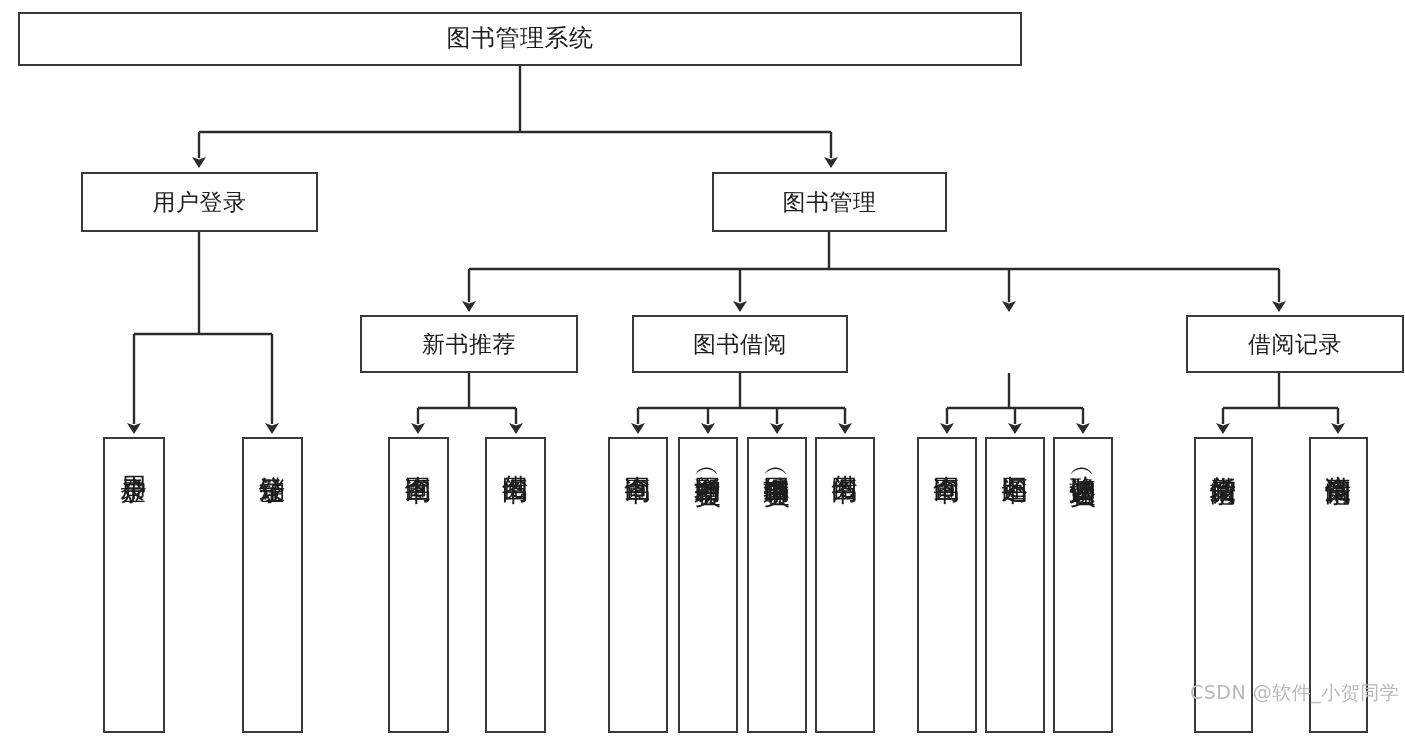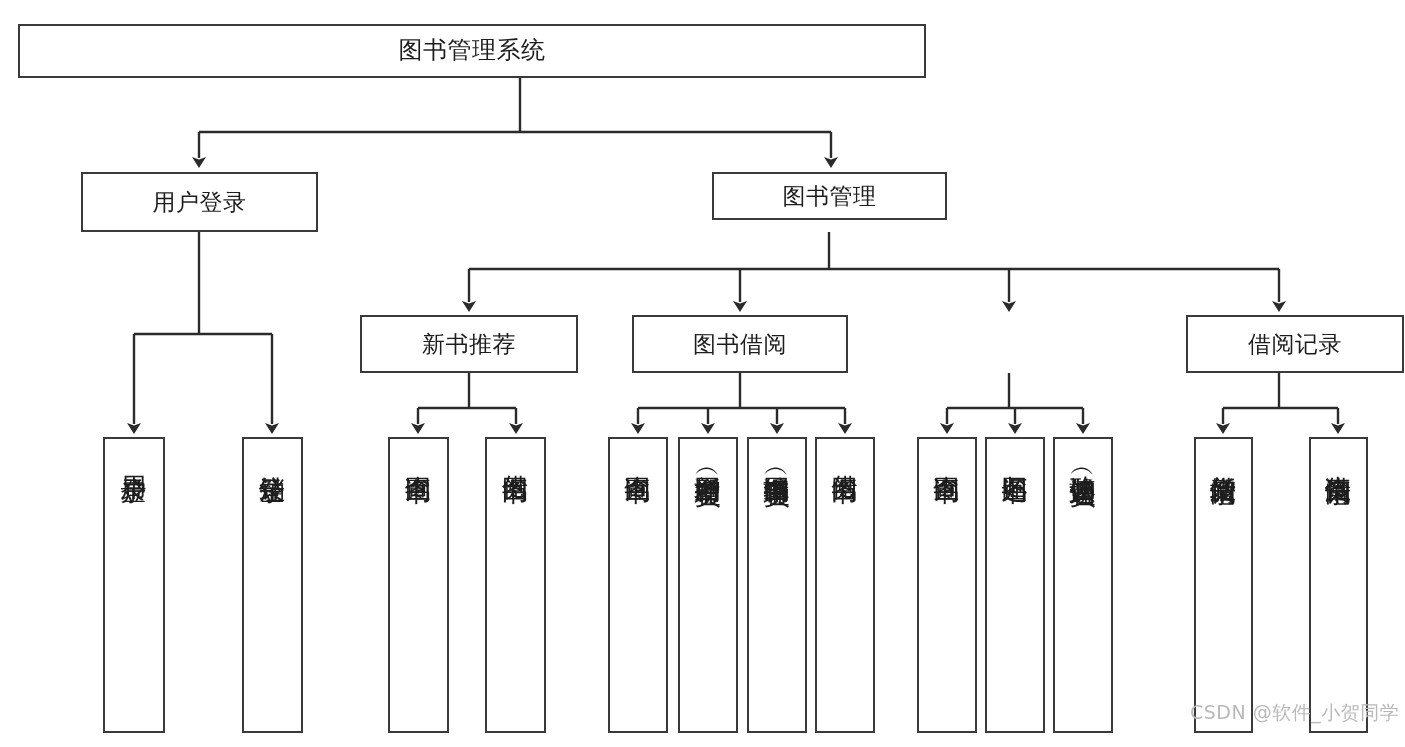--- a/index.html
+++ b/index.html
@@ -115,28 +115,28 @@
       <path d="M1015,408 L1015,424" marker-end="url(#arrow)"></path>
       <path d="M1083,408 L1083,424" marker-end="url(#arrow)"></path>
 
       <path d="M1279,373 L1279,408"></path>
       <path d="M1223,408 L1338,408"></path>
       <path d="M1223,408 L1223,424" marker-end="url(#arrow)"></path>
       <path d="M1338,408 L1338,424" marker-end="url(#arrow)"></path>
     </g>
   </svg>
 
-  <div class="node root horizontal" style="left:18px; top:24px; width:908px; height:54px;">
+  <div class="node root horizontal" style="left:18px; top:12px; width:1004px; height:54px;">
     <span class="label">图书管理系统</span>
   </div>
 
   <div class="node horizontal" style="left:81px; top:172px; width:237px; height:60px;">
     <span class="label">用户登录</span>
   </div>
-  <div class="node horizontal" style="left:712px; top:172px; width:235px; height:48px;">
+  <div class="node horizontal" style="left:712px; top:172px; width:235px; height:60px;">
     <span class="label">图书管理</span>
   </div>
 
   <div class="node horizontal" style="left:360px; top:315px; width:218px; height:58px;">
     <span class="label">新书推荐</span>
   </div>
   <div class="node horizontal" style="left:632px; top:315px; width:216px; height:58px;">
     <span class="label">图书借阅</span>
   </div>
   <div class="node horizontal" style="left:1170px; top:315px; width:218px; height:58px;margin-left:16px;">
@@ -176,15 +176,15 @@
   <div class="node vertical" style="left:1053px; top:437px; width:60px; height:296px;">
     <span class="label">确认归还（管理员）</span>
   </div>
   <div class="node vertical" style="left:1194px; top:437px; width:59px; height:296px;">
     <span class="label">新增借阅记录</span>
   </div>
   <div class="node vertical" style="left:1309px; top:437px; width:59px; height:296px;">
     <span class="label">查询借阅记录</span>
   </div>
 
-  <div class="watermark" style="left:1190px; top:700px;">CSDN @软件_小贺同学</div>
+  <div class="watermark" style="left:1190px; top:680px;">CSDN @软件_小贺同学</div>
 
 </div>
 
 </body></html>

